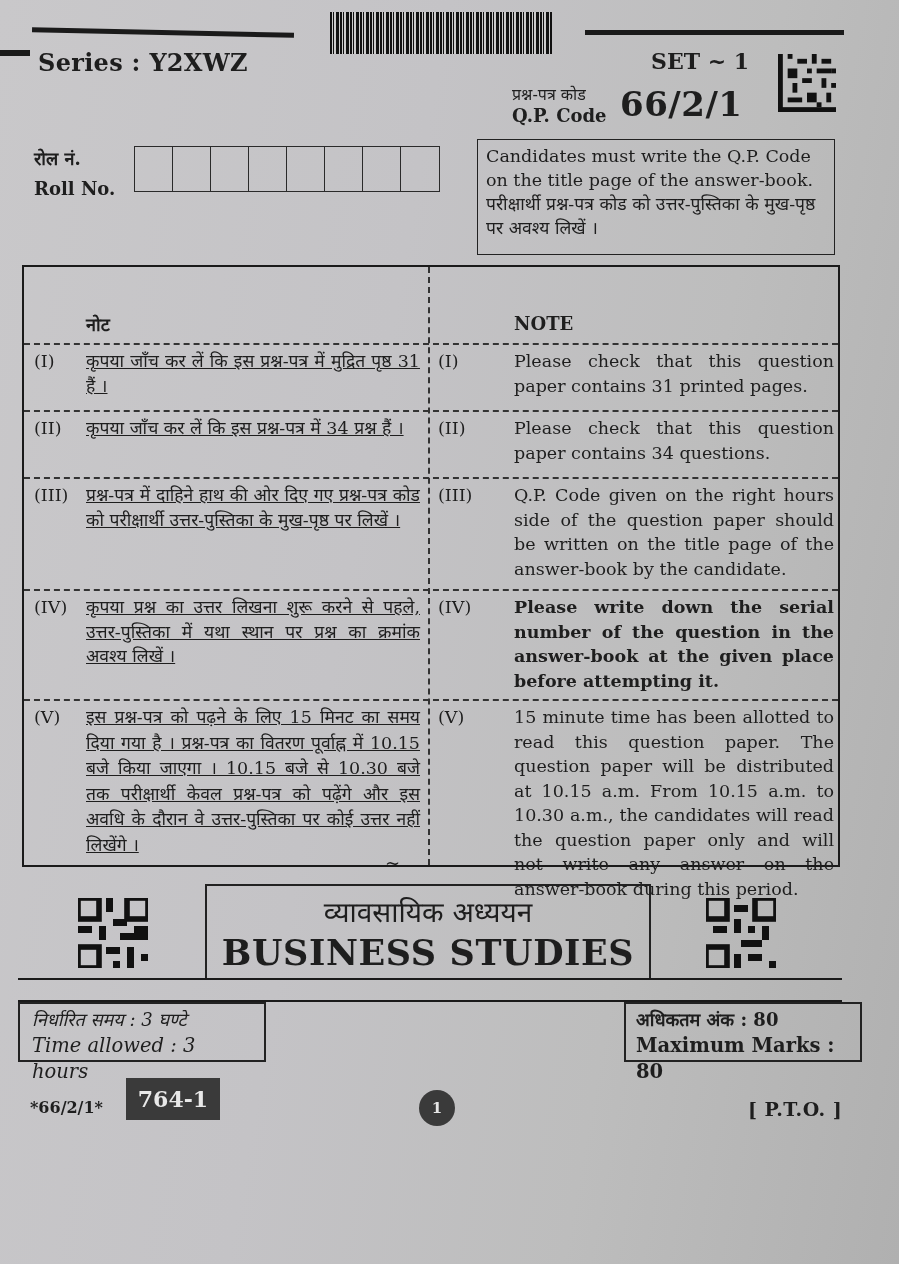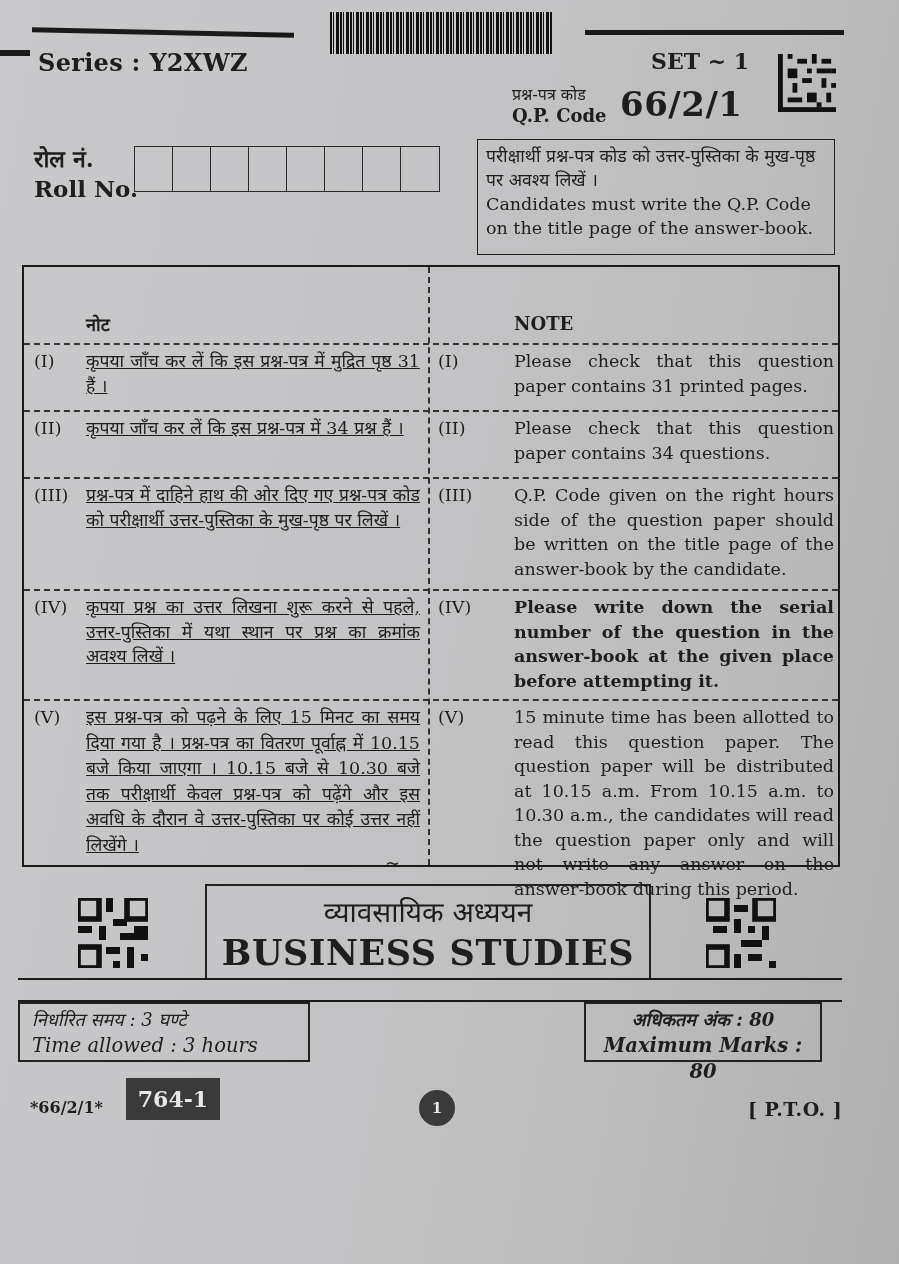--- a/index.html
+++ b/index.html
@@ -16,21 +16,21 @@
   .series { left:38px; top:48px; font-size:24px; font-weight:bold; letter-spacing:0.3px; }
   .barcode { left:330px; top:12px; width:222px; height:42px;
     background: repeating-linear-gradient(90deg, #111 0 2px, #ccc 2px 3px, #111 3px 4px, #ccc 4px 6px, #111 6px 9px, #ccc 9px 10px); }
   .set { left:651px; top:48px; font-size:22px; font-weight:bold; }
   .qp-labels { left:512px; top:84px; font-size:16px; line-height:21px; text-align:left; }
   .qp-labels .en { font-size:18px; font-weight:bold; }
   .qp-code { left:620px; top:84px; font-size:34px; font-weight:bold; letter-spacing:0.5px; }
   .datamatrix { left:778px; top:54px; width:58px; height:58px; }
 
   
-  .roll-label { left:34px; top:144px; font-size:23px; line-height:30px; font-weight:bold; }
+  .roll-label { left:34px; top:144px; font-size:18px; line-height:30px; font-weight:bold; }
   .roll-boxes { left:134px; top:146px; display:flex; border:1.5px solid #2a2a2a; height:44px; }
   .roll-box { width:38px; height:44px; border-right:1.5px solid #2a2a2a; box-sizing:border-box; }
   .roll-box:last-child { border-right:none; }
 
   
   .qp-instr { left:477px; top:139px; width:358px; height:116px; border:1.5px solid #222; box-sizing:border-box;
     padding:4px 8px; font-size:17.5px; line-height:24px; }
 
   
   .note-table { left:22px; top:265px; width:818px; height:602px; border:2px solid #1a1a1a; box-sizing:border-box; }
@@ -50,22 +50,22 @@
   .bold { font-weight:bold; }
   .tilde { position:absolute; right:28px; bottom:26px; font-size:18px; }
 
   
   .qr { width:70px; height:70px; }
   .subject-box { left:205px; top:884px; width:446px; height:96px; border:2px solid #222; border-bottom:none; box-sizing:border-box; text-align:center; }
   .subject-hi { font-size:28px; margin-top:6px; }
   .subject-en { font-size:35px; font-weight:bold; letter-spacing:0.6px; margin-top:2px; }
 
   
-  .time-box { left:18px; top:1002px; width:292px; height:60px; border:2px solid #222; box-sizing:border-box; font-style:italic; padding:3px 12px; font-size:18px; line-height:26px; }
-  .marks-box { left:584px; top:1002px; width:238px; height:60px; border:2px solid #222; box-sizing:border-box; font-style:italic; padding:3px 10px; font-size:18px; line-height:26px; text-align:center; font-weight:bold; }
+  .time-box { left:18px; top:1002px; width:248px; height:60px; border:2px solid #222; box-sizing:border-box; font-style:italic; padding:3px 12px; font-size:18px; line-height:26px; }
+  .marks-box { left:624px; top:1002px; width:238px; height:60px; border:2px solid #222; box-sizing:border-box; padding:3px 10px; font-size:18px; line-height:26px; text-align:left; font-weight:bold; }
   .time-box .line2, .marks-box .line2 { font-size:19.5px; }
 
   
   .foot-code { left:30px; top:1098px; font-size:16px; font-weight:bold; }
   .foot-badge { left:126px; top:1078px; width:94px; height:42px; background:#3a3a3a; color:#e8e8e8; font-size:22px; font-weight:bold; text-align:center; line-height:42px; }
   .page-no { left:419px; top:1090px; width:36px; height:36px; border-radius:50%; background:#3a3a3a; color:#e6e6e6; text-align:center; line-height:36px; font-size:15px; font-weight:bold; }
   .pto { left:748px; top:1098px; font-size:19px; font-weight:bold; letter-spacing:0.5px; }
 </style>
 </head>
 <body>
@@ -114,22 +114,22 @@
   <div class="roll-box"></div>
   <div class="roll-box"></div>
   <div class="roll-box"></div>
   <div class="roll-box"></div>
   <div class="roll-box"></div>
   <div class="roll-box"></div>
   <div class="roll-box"></div>
 </div>
 
 <div class="abs qp-instr">
+  <div>Candidates must write the Q.P. Code on the title page of the answer-book.</div>
   <div>परीक्षार्थी प्रश्न-पत्र कोड को उत्तर-पुस्तिका के मुख-पृष्ठ पर अवश्य लिखें ।</div>
-  <div>Candidates must write the Q.P. Code on the title page of the answer-book.</div>
 </div>
 
 <div class="abs note-table">
   <div class="vsep"></div>
 
   <div class="note-row first" style="top:0;height:40px;">
     <div class="cell hi header-cell" style="padding-left:62px;padding-top:10px;">नोट</div>
     <div class="cell en header-cell" style="padding-left:84px;padding-top:9px;">NOTE</div>
   </div>
 

